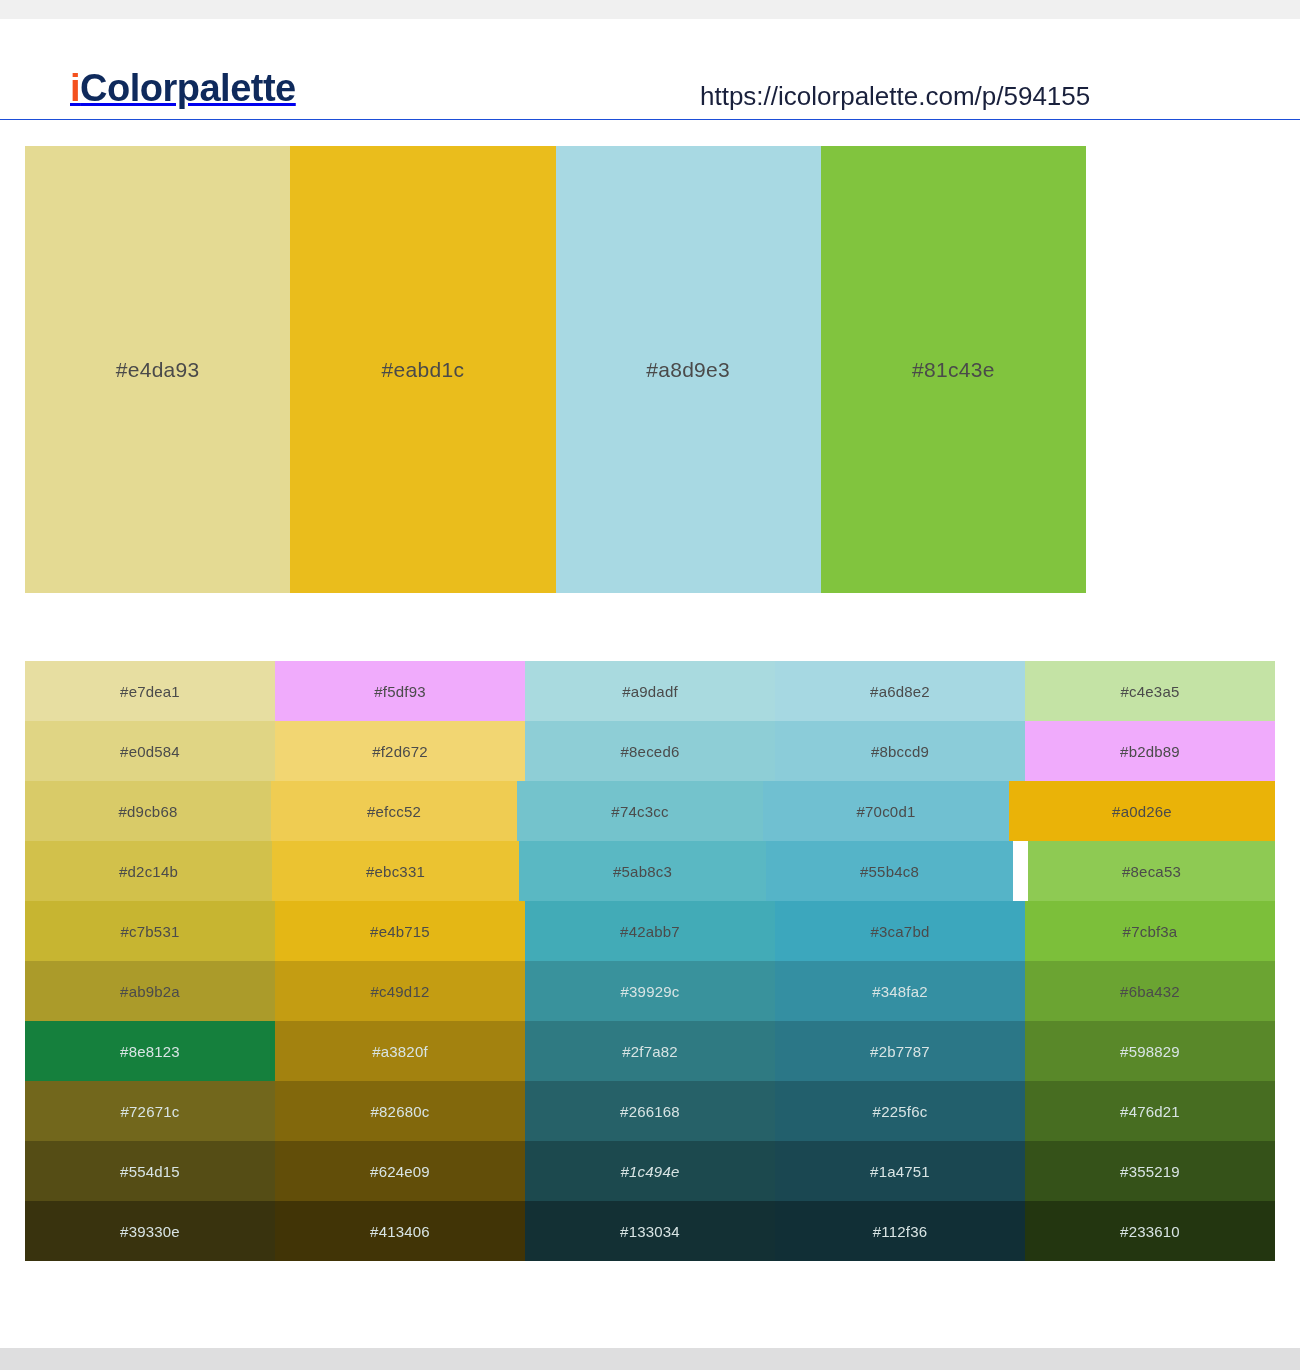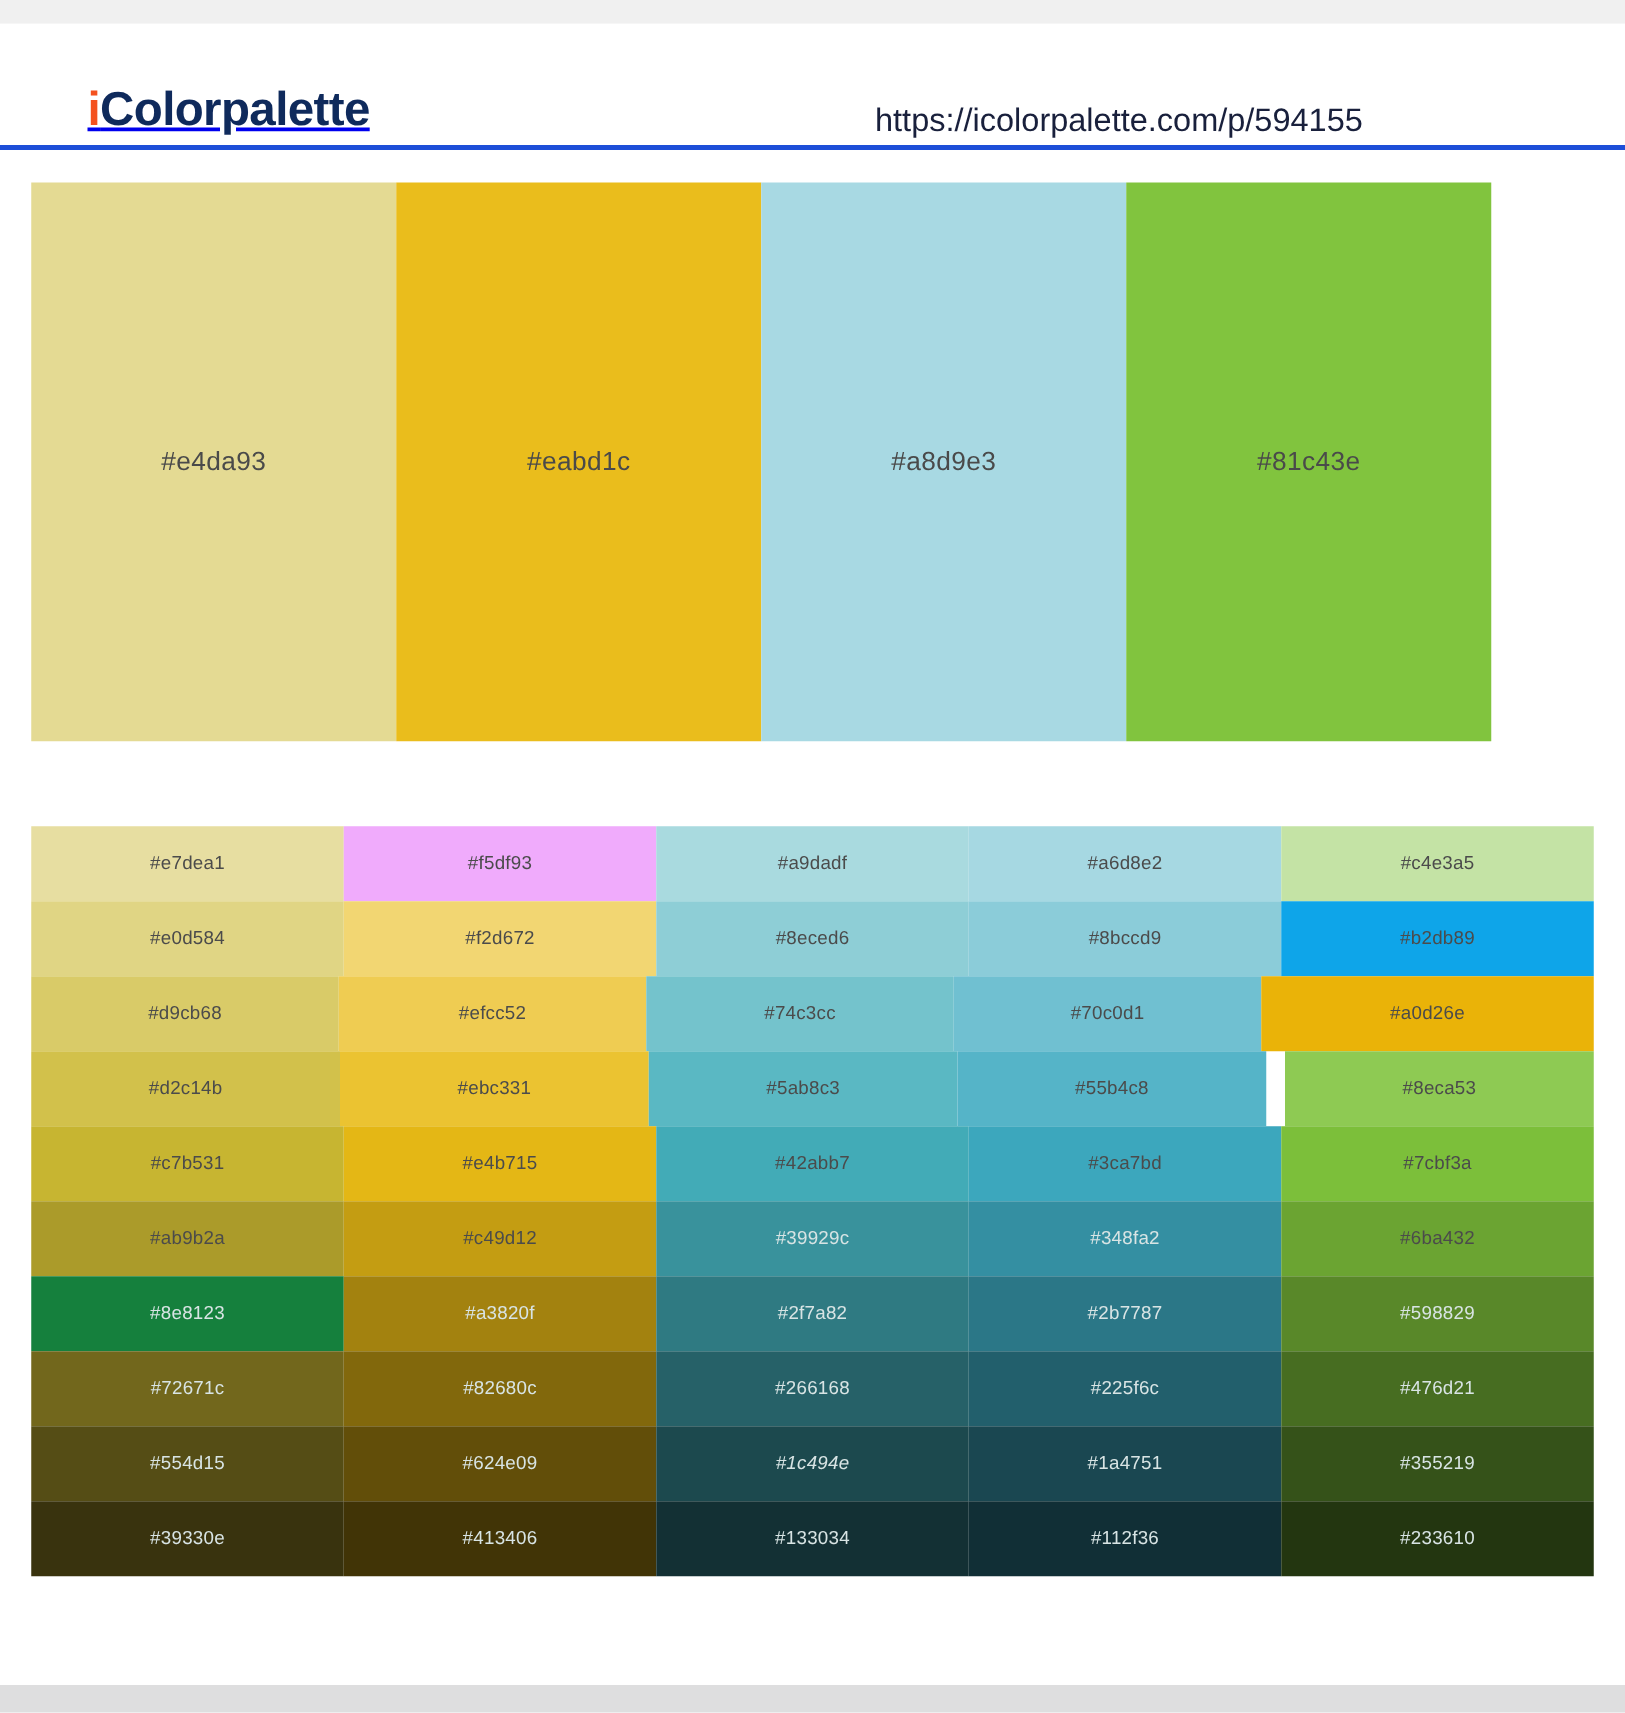--- a/index.html
+++ b/index.html
@@ -18,21 +18,21 @@
     width: 1300px; height: 19px;
     background: #f0f0f0;
   }
 
   
   .header {
     position: absolute;
     left: 0; top: 19px;
     width: 1300px; height: 101px;
     background: #ffffff;
-    border-bottom: 4px solid #1d4ed8;
+    border-bottom: 1px solid #1d4ed8;
   }
   .logo {
     position: absolute;
     left: 70px; top: 48px;
     font-size: 38px;
     font-weight: bold;
     letter-spacing: -0.5px;
     white-space: nowrap;
   }
   .logo .logo-i { color: #f4511e; }
@@ -43,21 +43,21 @@
     left: 700px; top: 62px;
     font-size: 26px;
     color: #19203c;
     white-space: nowrap;
   }
 
   
   .palette-strip {
     position: absolute;
     left: 25px; top: 146px;
-    width: 1168px; height: 447px;
+    width: 1061px; height: 447px;
     display: flex;
   }
   .palette-cell {
     flex: 1 1 0;
     position: relative;
   }
   .palette-cell .hexlabel {
     position: absolute;
     left: 0; right: 0;
     top: 50%;
@@ -155,21 +155,21 @@
       </div>
       <div class="shade-cell" style="background: rgb(242, 214, 114);">
         <div class="hexlabel txt-dark">#f2d672</div>
       </div>
       <div class="shade-cell" style="background: rgb(142, 206, 214);">
         <div class="hexlabel txt-dark">#8eced6</div>
       </div>
       <div class="shade-cell" style="background: rgb(139, 204, 217);">
         <div class="hexlabel txt-dark">#8bccd9</div>
       </div>
-      <div class="shade-cell" style="background: #0ea5e9;">
+      <div class="shade-cell" style="background: #f0abfc;">
         <div class="hexlabel txt-dark">#b2db89</div>
       </div>
     </div>
     <div class="shade-row">
       <div class="shade-cell" style="background: rgb(217, 203, 104);">
         <div class="hexlabel txt-dark">#d9cb68</div>
       </div>
       <div class="shade-cell" style="background: rgb(239, 204, 82);">
         <div class="hexlabel txt-dark">#efcc52</div>
       </div>

